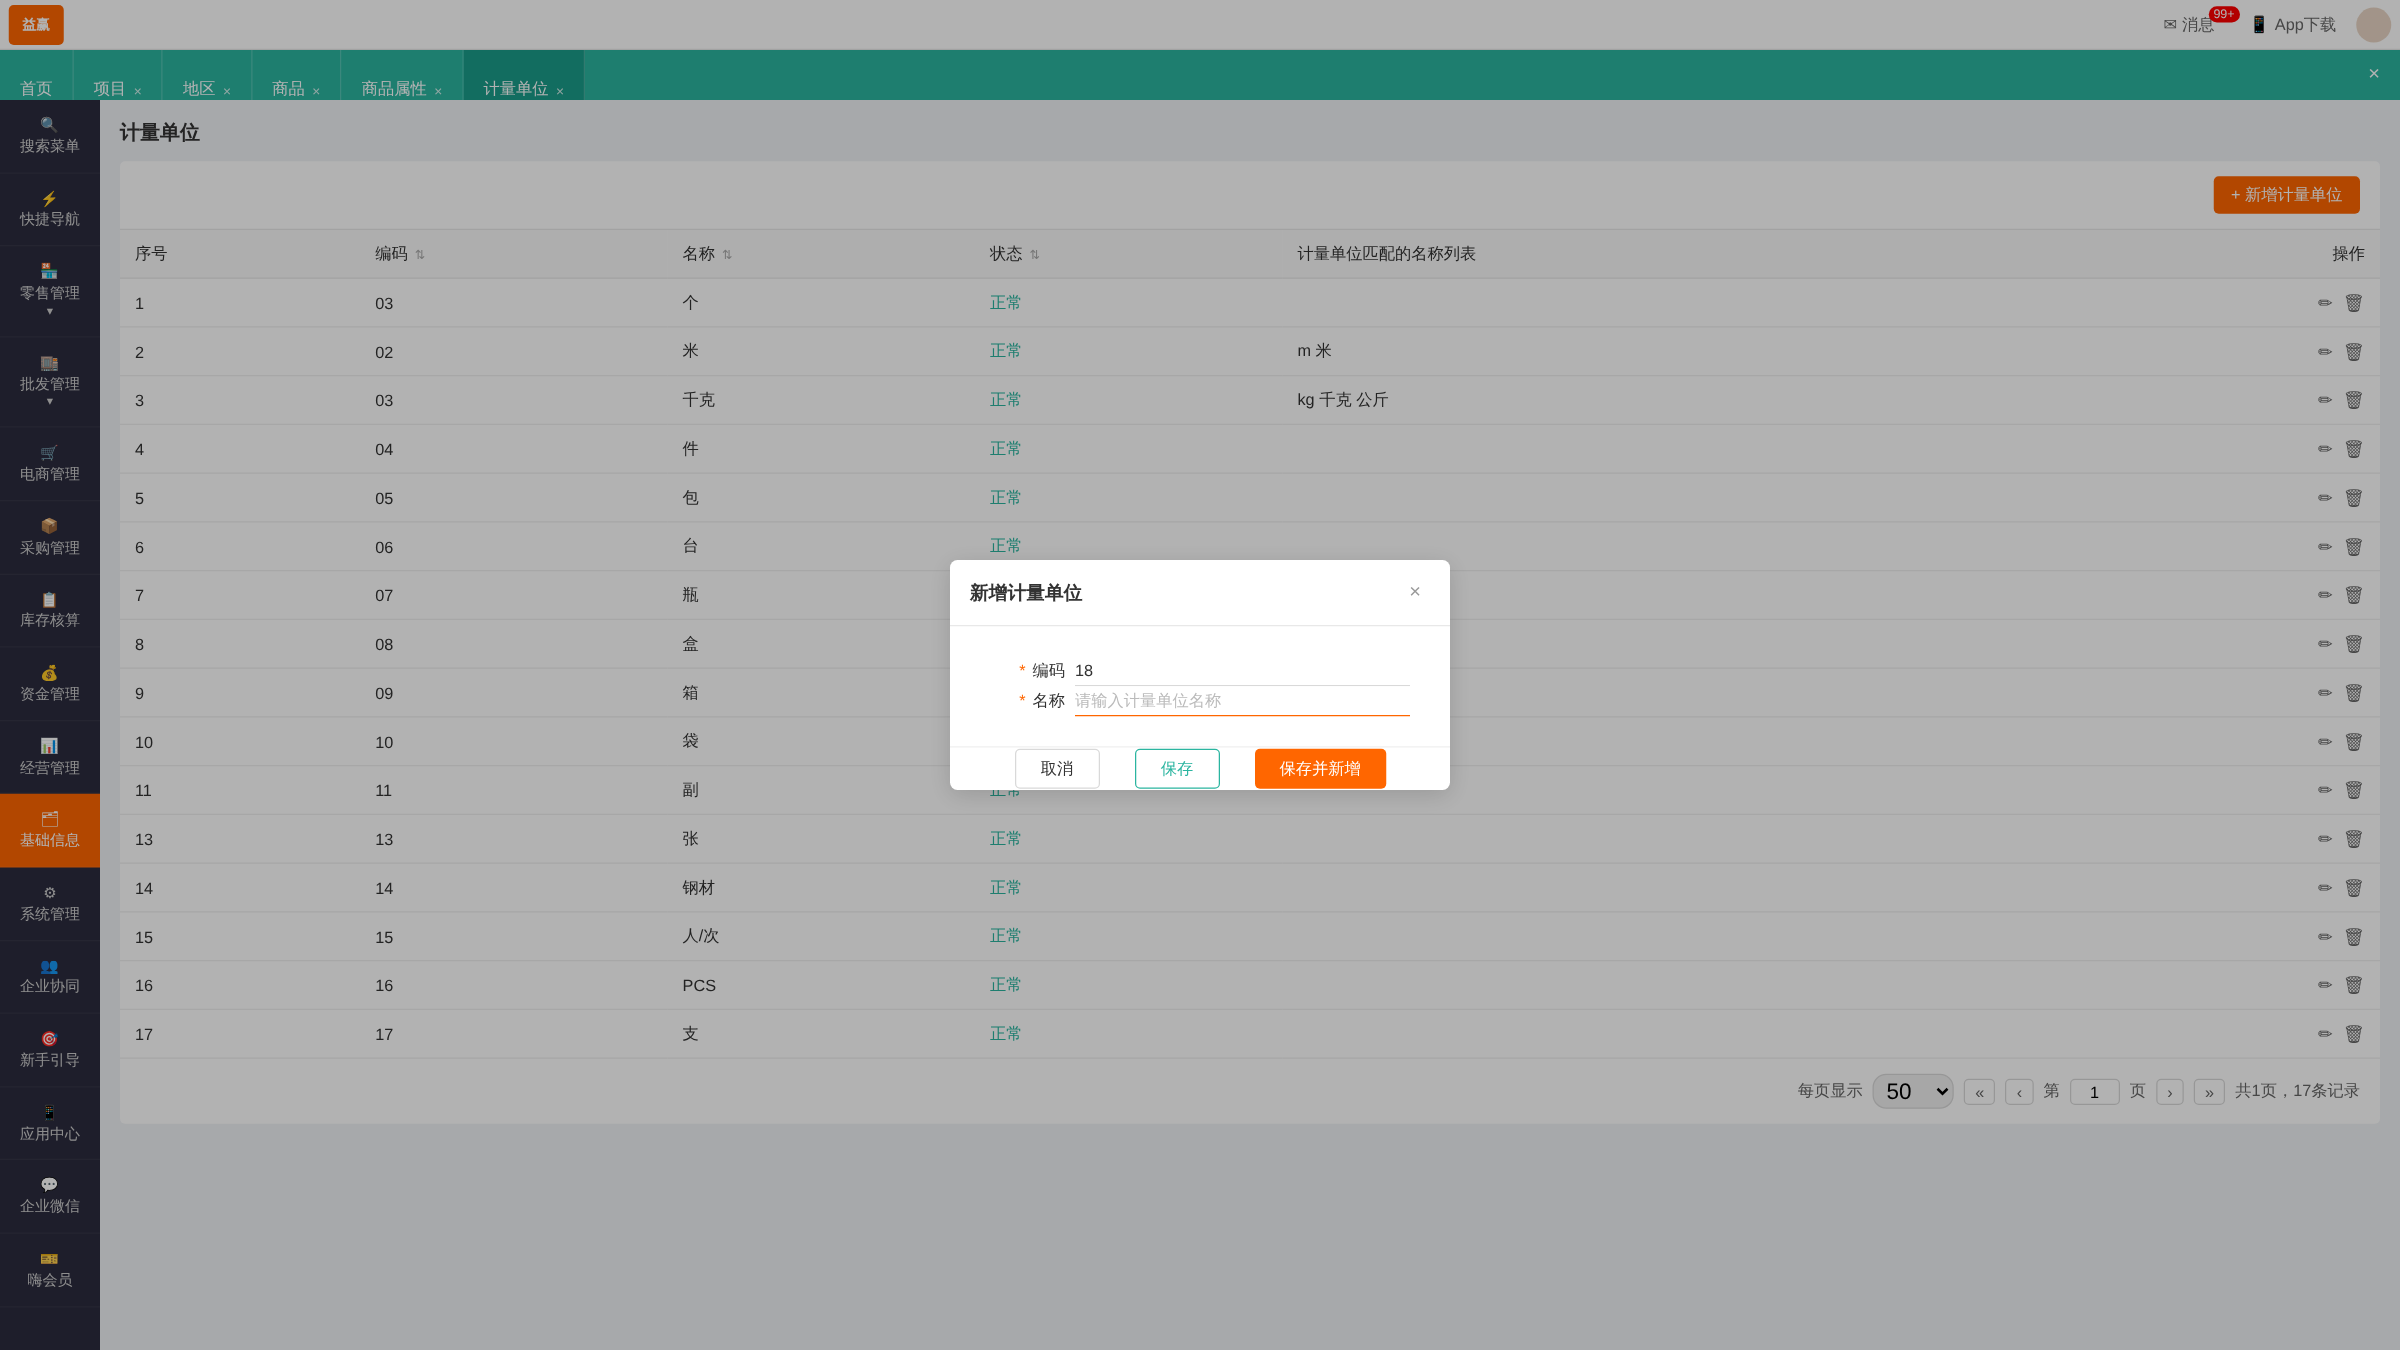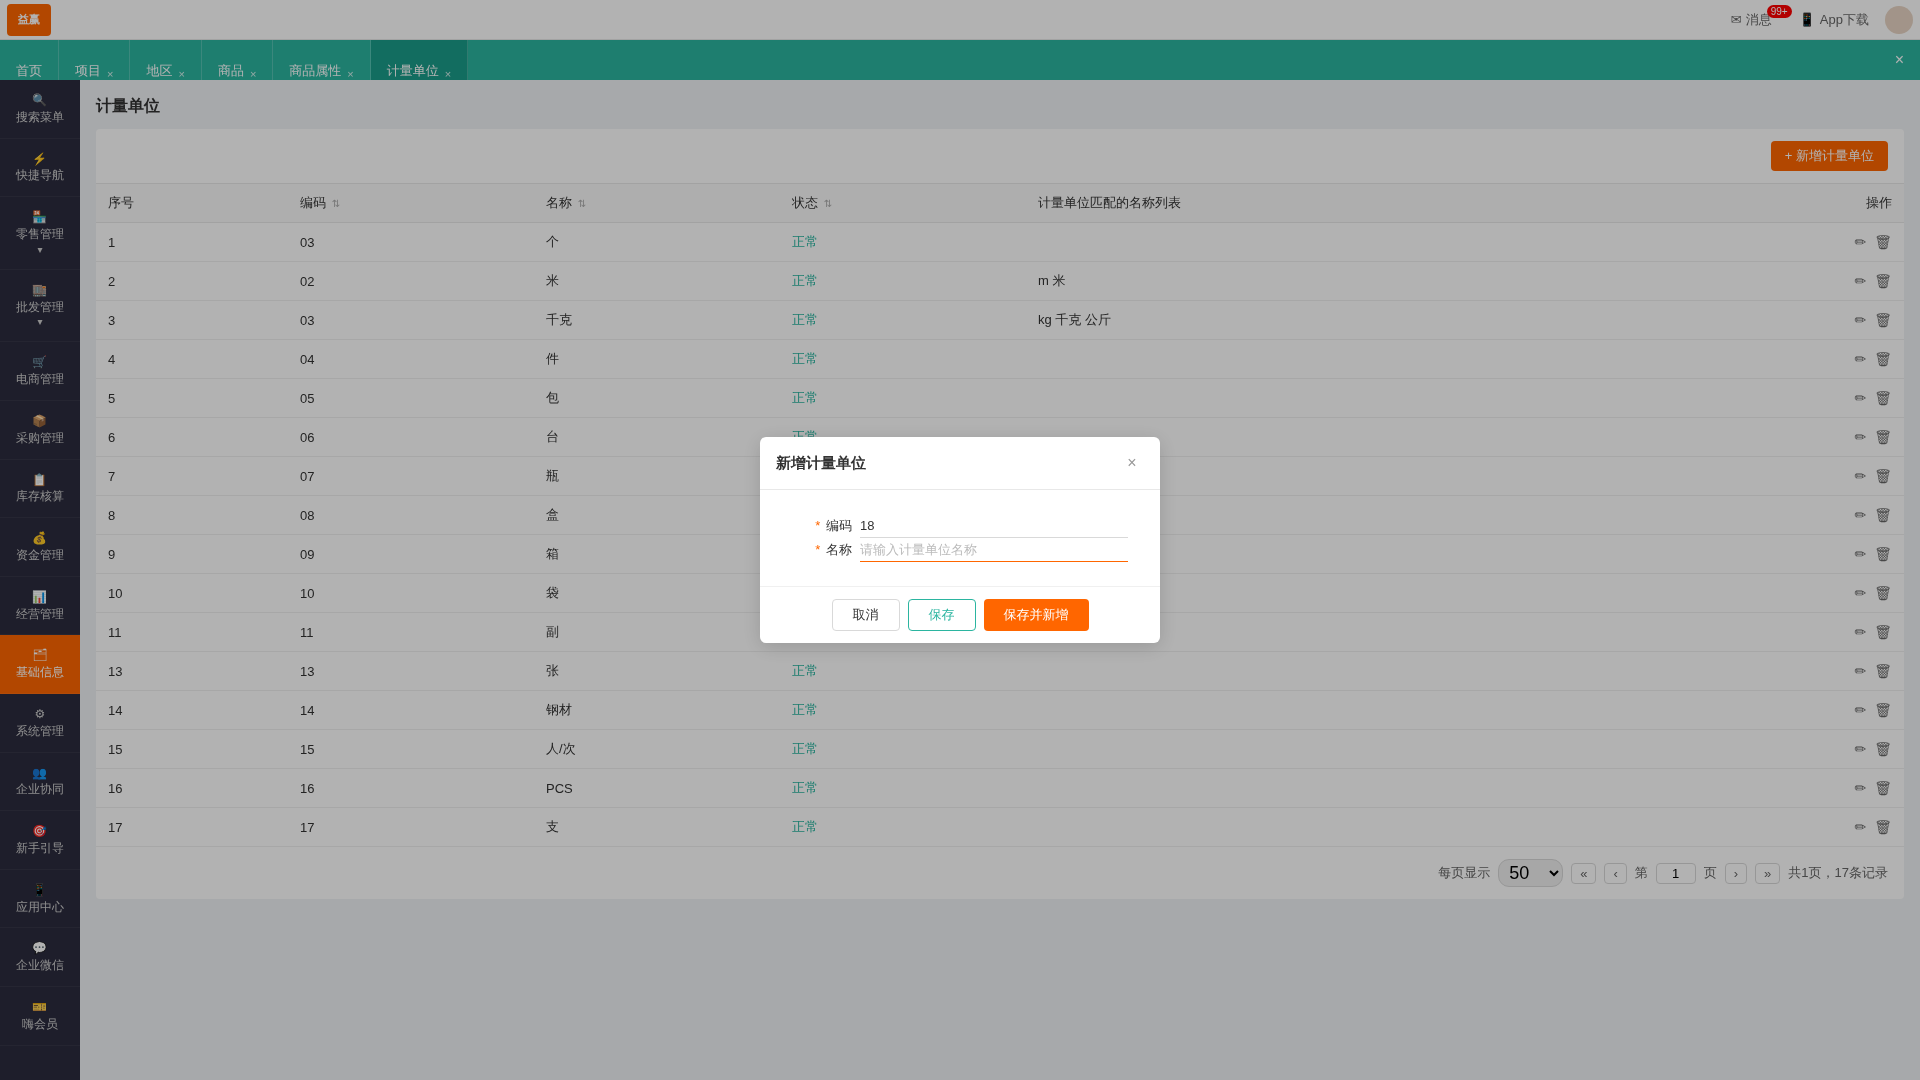--- a/index.html
+++ b/index.html
@@ -326,24 +326,24 @@
       outline: none;
       color: #333;
     }
     .form-input.focused {
       border-bottom-color: #f60;
     }
     .form-input::placeholder {
       color: #bbb;
     }
     .modal-footer {
-      padding: 12px 16px;
+      padding: 1px 16px;
       display: flex;
       justify-content: center;
-      gap: 8px;
+      gap: 28px;
       border-top: 1px solid #f0f0f0;
     }
     .btn-cancel {
       border: 1px solid #d9d9d9;
       background: #fff;
       color: #333;
       border-radius: 4px;
       padding: 6px 20px;
       cursor: pointer;
       font-size: 13px;

